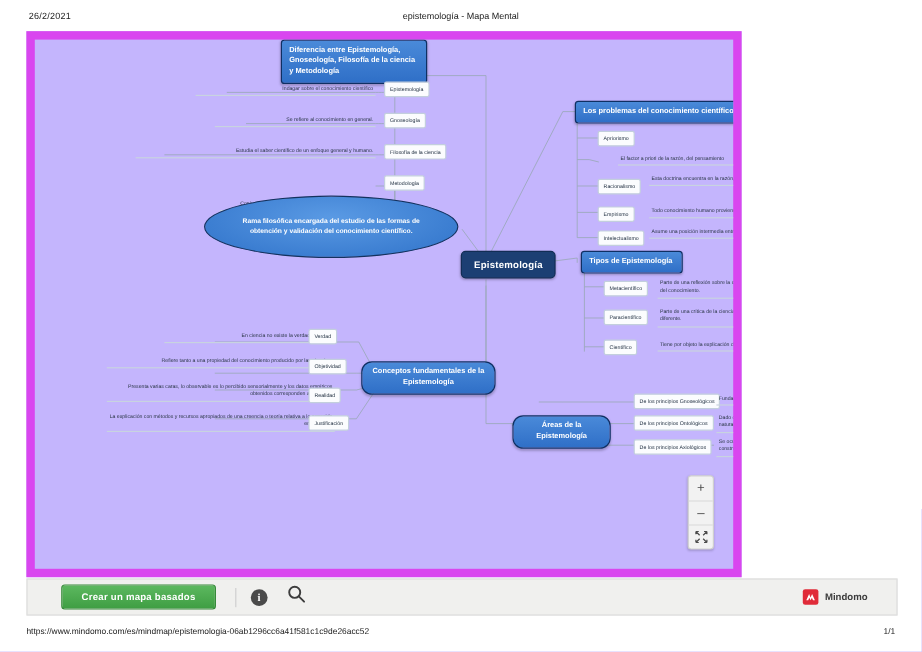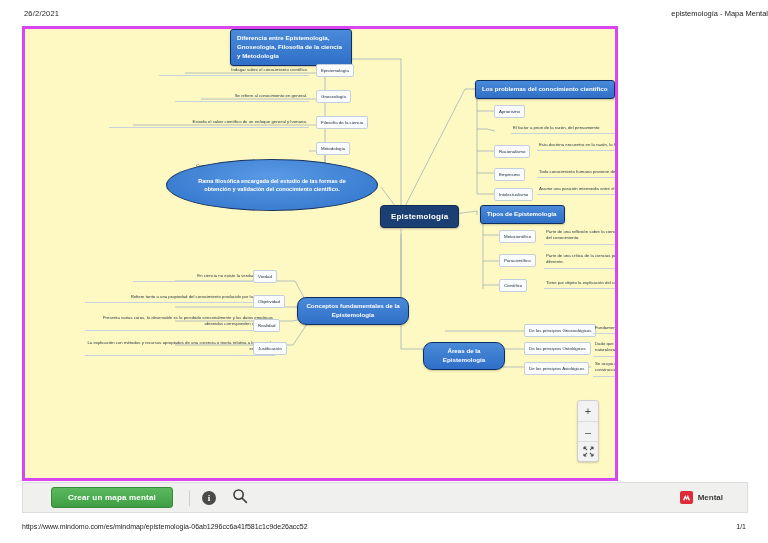--- a/index.html
+++ b/index.html
@@ -11,28 +11,28 @@
     overflow: hidden;
     position: relative;
   }
 
   
   .print-header {
     position: absolute; top: 0; left: 0; width: 768px; height: 26px;
     font-size: 7.5px; color: #222; text-decoration: underline;
   }
   .print-date { position: absolute; left: 24px; top: 9px; letter-spacing: .2px; }
-  .print-title { position: absolute; left: 0; top: 9px; width: 768px; text-align: right; }
+  .print-title { position: absolute; left: 0; top: 9px; width: 768px; text-align: center; }
 
   
   .canvas {
     position: absolute; left: 22px; top: 26px;
     width: 596px; height: 455px;
-    background: #fef9c3;
-    border: 3px solid #d946ef;
+    background: #c4b5fd;
+    border: 7px solid #d946ef;
     overflow: hidden;
   }
   .svg-links { position:absolute; left:0; top:0; width:726px; height:455px; }
 
   
   .node { position: absolute; }
 
   .n-root {
     background: #1c3f73;
     border: 1px solid #122d55;
@@ -290,35 +290,35 @@
         <path d="M1 1 L4.4 4.4 M1 1 L1 3.6 M1 1 L3.6 1"></path>
         <path d="M11 1 L7.6 4.4 M11 1 L11 3.6 M11 1 L8.4 1"></path>
         <path d="M1 11 L4.4 7.6 M1 11 L1 8.4 M1 11 L3.6 11"></path>
         <path d="M11 11 L7.6 7.6 M11 11 L11 8.4 M11 11 L8.4 11"></path>
       </svg>
     </div>
   </div>
 </div>
 
 <div class="bottombar">
-  <div class="btn-create">Crear un mapa mental</div>
+  <div class="btn-create">Crear un mapa basados</div>
   <div class="bar-div"></div>
   <div class="icon-info">i</div>
   <div class="icon-search">
     <svg width="16" height="16" viewBox="0 0 16 16" fill="none" stroke="#3d3d3d" stroke-width="1.6">
       <circle cx="6.6" cy="6.6" r="4.6"></circle>
       <path d="M10.2 10.2 L14.4 14.4" stroke-linecap="round"></path>
     </svg>
   </div>
   <div class="brand">
     <span class="brand-mark">
       <svg width="9" height="9" viewBox="0 0 10 10" fill="#ffffff">
         <path d="M1 8 L3.6 2.2 L5 5.4 L6.4 2.2 L9 8 L7.2 8 L6.2 5.6 L5 8 L3.8 5.6 L2.8 8 Z"></path>
       </svg>
     </span>
-    <span class="brand-name">Mental</span>
+    <span class="brand-name">Mindomo</span>
   </div>
 </div>
 
 <div class="footer">
   <div class="footer-url">https://www.mindomo.com/es/mindmap/epistemologia-06ab1296cc6a41f581c1c9de26acc52</div>
   <div class="footer-page">1/1</div>
 </div>
 
 </body></html>

